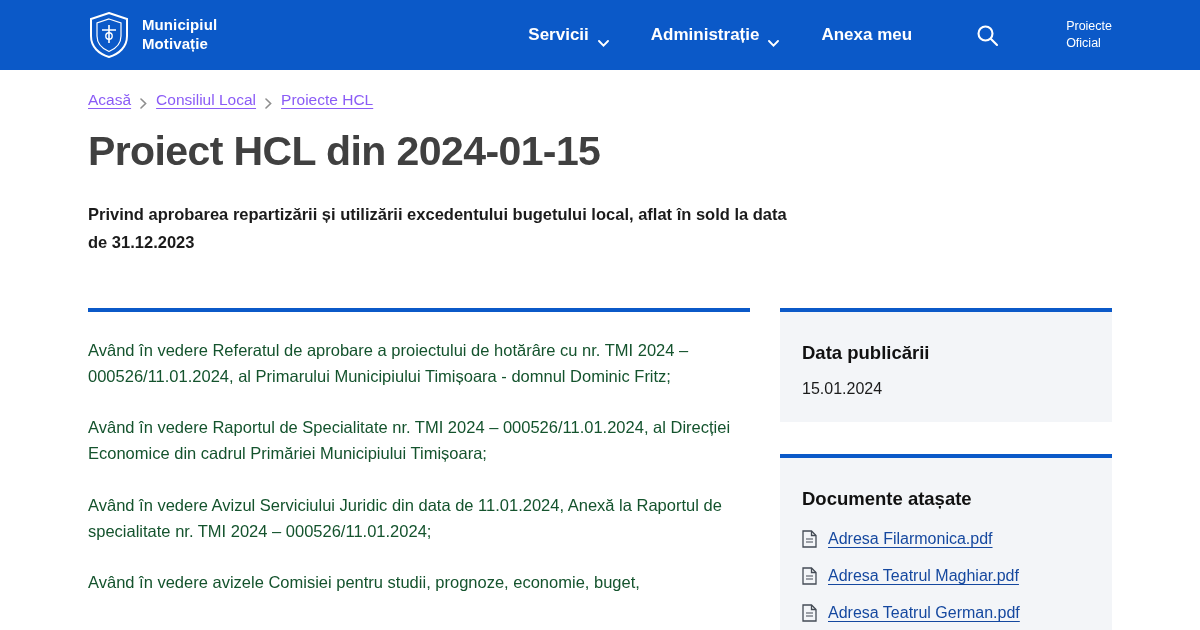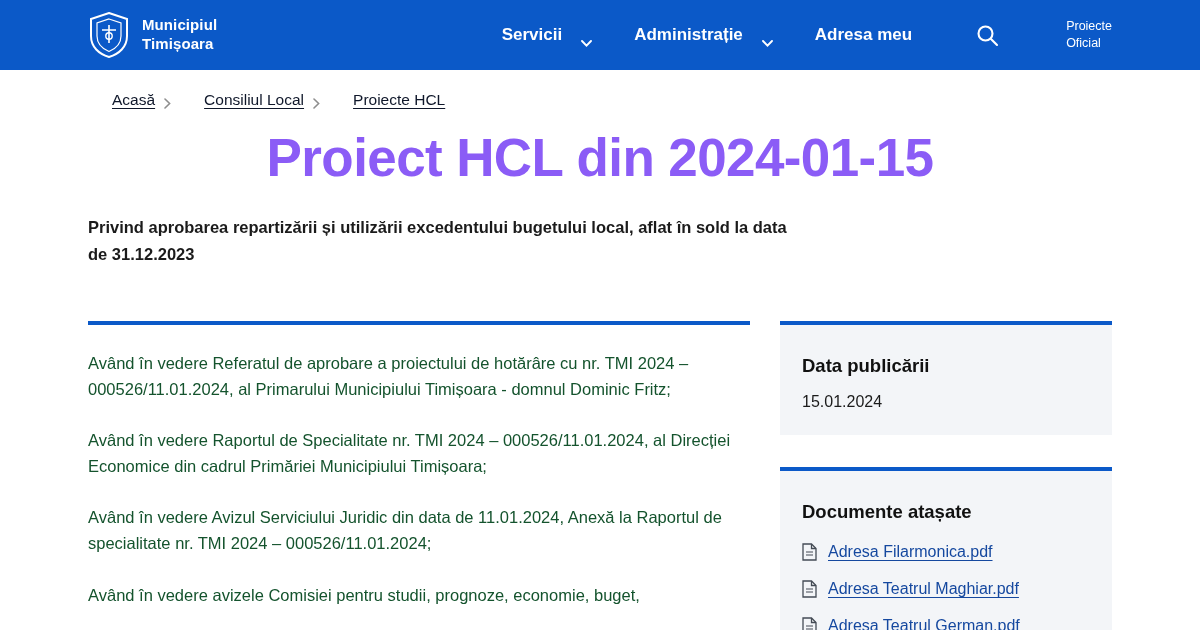--- a/index.html
+++ b/index.html
@@ -38,21 +38,21 @@
   }
   .nav {
     margin-left: auto;
     display: flex;
     align-items: center;
     gap: 42px;
   }
   .nav-item {
     display: flex;
     align-items: center;
-    gap: 19px;
+    gap: 9px;
     font-size: 17px;
     font-weight: 700;
     color: #ffffff;
     white-space: nowrap;
     cursor: pointer;
   }
   .chev {
     width: 11px; height: 7px;
     display: inline-block;
   }
@@ -77,39 +77,37 @@
     padding: 0 88px;
   }
   .breadcrumb {
     display: flex;
     align-items: center;
     gap: 9px;
     margin-top: 21px;
     font-size: 15.5px;
   }
   .breadcrumb a {
-    color: #0f172a;
+    color: #8b5cf6;
     text-decoration: underline;
     text-underline-offset: 3px;
     cursor: pointer;
-    margin-left: 24px;
   }
   .bc-sep {
     width: 7px; height: 11px;
     opacity: .55;
   }
 
   h1.title {
     margin-top: 21px;
-    font-size: 53px;
+    font-size: 41px;
     line-height: 1.07;
     letter-spacing: -.6px;
     font-weight: 700;
-    color: #8b5cf6;
-    text-align: center;
+    color: #404040;
   }
   .subtitle {
     margin-top: 27px;
     max-width: 700px;
     font-size: 16.5px;
     line-height: 1.68;
     font-weight: 700;
     color: #1b1b1b;
   }
 
@@ -182,21 +180,21 @@
     <span class="crest">
       <svg viewBox="0 0 42 46" width="42" height="46" aria-hidden="true">
         <path d="M21 1 L39 7 V24 C39 35 31 42 21 45 C11 42 3 35 3 24 V7 Z" fill="none" stroke="#ffffff" stroke-width="2"></path>
         <path d="M21 7 L33 11 V24 C33 32 27 37 21 39.5 C15 37 9 32 9 24 V11 Z" fill="none" stroke="#ffffff" stroke-width="1.2"></path>
         <path d="M14 18 h14 M21 13 v18" stroke="#ffffff" stroke-width="1.6"></path>
         <circle cx="21" cy="24" r="3.2" fill="none" stroke="#ffffff" stroke-width="1.4"></circle>
       </svg>
     </span>
     <span class="brand-text">
       <span>Municipiul</span><br>
-      <span>Timișoara</span>
+      <span>Motivație</span>
     </span>
   </div>
 
   <nav class="nav">
     <div class="nav-item">
       <span>Servicii</span>
       <span class="chev">
         <svg viewBox="0 0 11 7" width="11" height="7" aria-hidden="true">
           <path d="M1 1 L5.5 5.6 L10 1" fill="none" stroke="#ffffff" stroke-width="1.9" stroke-linecap="round"></path>
         </svg>
@@ -204,21 +202,21 @@
     </div>
     <div class="nav-item">
       <span>Administrație</span>
       <span class="chev">
         <svg viewBox="0 0 11 7" width="11" height="7" aria-hidden="true">
           <path d="M1 1 L5.5 5.6 L10 1" fill="none" stroke="#ffffff" stroke-width="1.9" stroke-linecap="round"></path>
         </svg>
       </span>
     </div>
     <div class="nav-item">
-      <span>Adresa meu</span>
+      <span>Anexa meu</span>
     </div>
     <div class="search-btn">
       <svg viewBox="0 0 24 24" width="24" height="24" aria-hidden="true">
         <circle cx="10.5" cy="10.5" r="7" fill="none" stroke="#ffffff" stroke-width="2.1"></circle>
         <path d="M16 16 L22 22" stroke="#ffffff" stroke-width="2.1" stroke-linecap="round"></path>
       </svg>
     </div>
     <div class="mo">
       <span>Proiecte</span><br>
       <span>Oficial</span>

